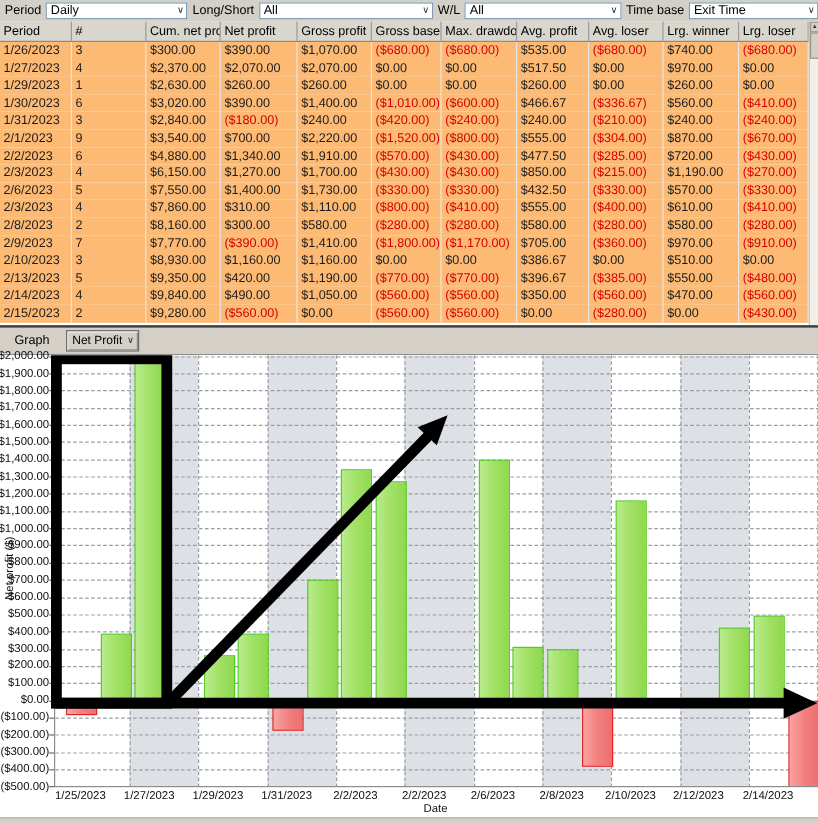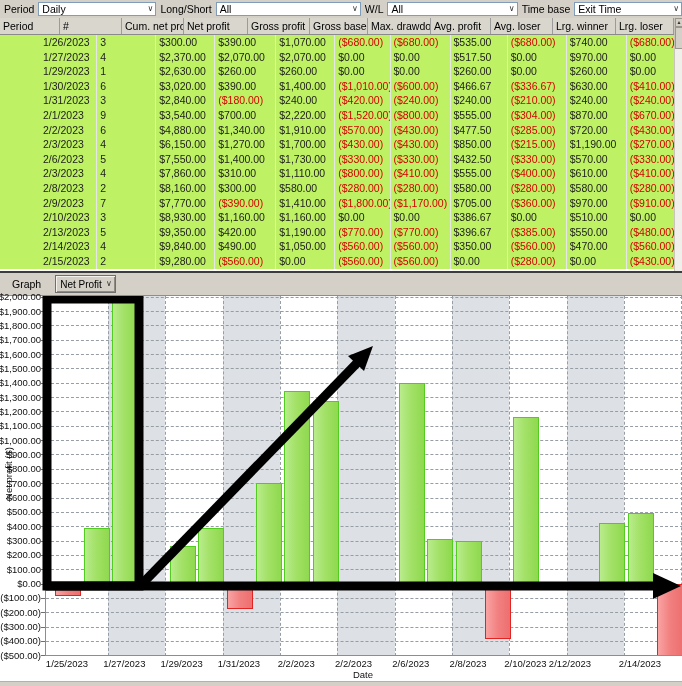--- a/index.html
+++ b/index.html
@@ -10,21 +10,21 @@
            border-bottom:1px solid #b8b4ac;display:flex;align-items:center;font-size:10.5px;color:#000;}
   .tlabel{margin:0 4px 0 4px;white-space:nowrap;}
   .dd{position:relative;height:14px;background:#fff;border:1px solid #7f9db9;display:flex;
       align-items:center;justify-content:space-between;padding:0 2px 0 3px;box-sizing:border-box;font-size:10.5px;}
   .ddarrow{font-size:8px;color:#333;line-height:1;}
   
   .tablewrap{position:absolute;left:0;top:18px;width:682px;height:253px;background:#fff;overflow:hidden;}
   .thead{display:flex;height:17px;background:#d9d6ce;border-bottom:1px solid #8a8a8a;box-sizing:border-box;}
   .hcell{box-sizing:border-box;border-right:1px solid #9b9b9b;padding:2px 0 0 3px;font-size:10.5px;
          color:#000;white-space:nowrap;overflow:hidden;}
-  .trow{display:flex;height:14.6px;background:#bef264;padding-left:40px;}
+  .trow{display:flex;height:14.6px;background:#fdba74;}
   .tcell{box-sizing:border-box;border-right:1px solid #e6e6e6;padding:1px 0 0 3px;font-size:10.5px;
          color:#1c1c1c;white-space:nowrap;overflow:hidden;}
   .neg{color:#d40000;}
   .c1{width:60px}.c2{width:62px}.c3{width:62px}.c4{width:64px}.c5{width:62px}.c6{width:58px}
   .c7{width:63px}.c8{width:60px}.c9{width:62px}.c10{width:63px}.c11{width:58px}
   .vscroll{position:absolute;right:0;top:0;width:8px;height:253px;background:#f1efe9;border-left:1px solid #c9c5bd;box-sizing:border-box;}
   .sarrow{width:8px;height:9px;background:#d4d0c8;border:1px solid #9a968e;box-sizing:border-box;
           font-size:5px;line-height:7px;text-align:center;color:#333;}
   .sthumb{position:absolute;left:0;top:9px;width:8px;height:22px;background:#d4d0c8;border:1px solid #9a968e;box-sizing:border-box;}
   
@@ -138,21 +138,21 @@
         <div class="trow">
           <div class="tcell c1">1/30/2023</div>
           <div class="tcell c2">6</div>
           <div class="tcell c3">$3,020.00</div>
           <div class="tcell c4">$390.00</div>
           <div class="tcell c5">$1,400.00</div>
           <div class="tcell c6 neg">($1,010.00)</div>
           <div class="tcell c7 neg">($600.00)</div>
           <div class="tcell c8">$466.67</div>
           <div class="tcell c9 neg">($336.67)</div>
-          <div class="tcell c10">$630.00</div>
+          <div class="tcell c10">$560.00</div>
           <div class="tcell c11 neg">($410.00)</div>
         </div>
         <div class="trow">
           <div class="tcell c1">1/31/2023</div>
           <div class="tcell c2">3</div>
           <div class="tcell c3">$2,840.00</div>
           <div class="tcell c4 neg">($180.00)</div>
           <div class="tcell c5">$240.00</div>
           <div class="tcell c6 neg">($420.00)</div>
           <div class="tcell c7 neg">($240.00)</div>
@@ -439,21 +439,21 @@
     <div id="xticks">
         <div class="xtick" style="left: 67px;">1/25/2023</div>
         <div class="xtick" style="left: 124.3px;">1/27/2023</div>
         <div class="xtick" style="left: 181.6px;">1/29/2023</div>
         <div class="xtick" style="left: 238.9px;">1/31/2023</div>
         <div class="xtick" style="left: 296.2px;">2/2/2023</div>
         <div class="xtick" style="left: 353.5px;">2/2/2023</div>
         <div class="xtick" style="left: 410.8px;">2/6/2023</div>
         <div class="xtick" style="left: 468.1px;">2/8/2023</div>
         <div class="xtick" style="left: 525.4px;">2/10/2023</div>
-        <div class="xtick" style="left: 570px;">2/12/2023</div>
+        <div class="xtick" style="left: 582px;">2/12/2023</div>
         <div class="xtick" style="left: 640px;">2/14/2023</div>
       </div>
     <div class="xlab">Date</div>
 
     <svg class="anno" width="682" height="385" viewBox="0 0 682 385">
       <g stroke="#000" fill="none" stroke-width="9">
         <rect x="47" y="3" width="92" height="287"></rect>
         <line x1="46" y1="290" x2="656" y2="290"></line>
         <line x1="140" y1="290" x2="358" y2="66"></line>
       </g>

